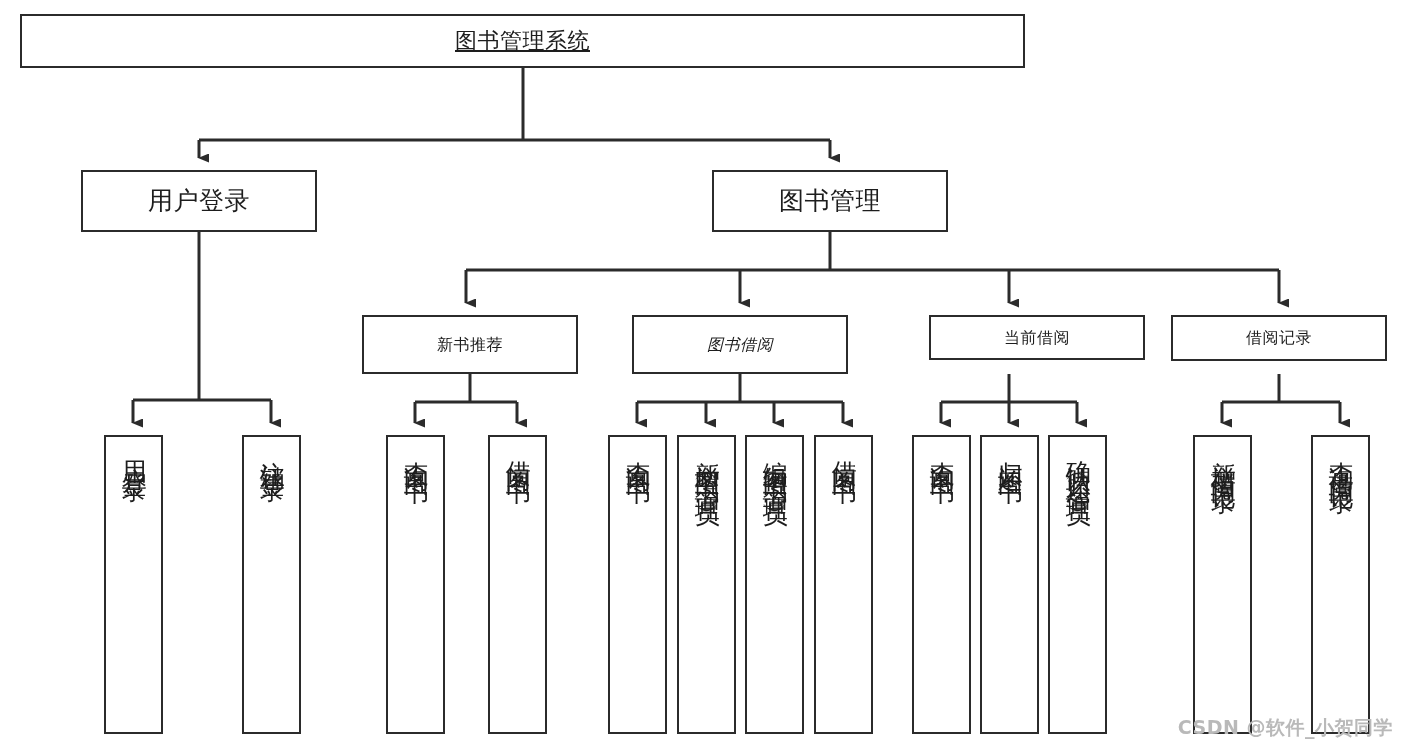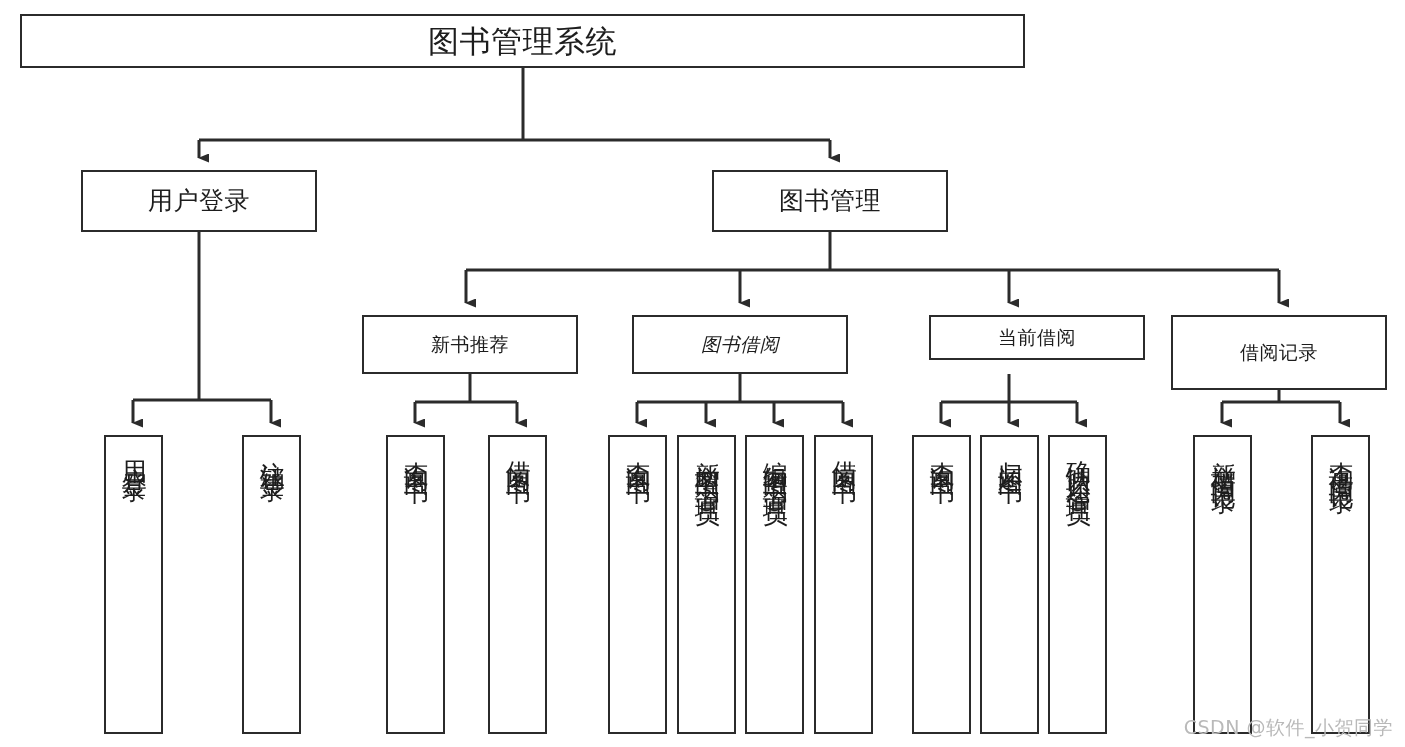--- a/index.html
+++ b/index.html
@@ -34,23 +34,23 @@
     display:block;
     text-align:center;
     line-height:1.25;
     letter-spacing:.5px;
     white-space:pre;
   }
   
   .node.h .lbl{
     font-size:25px;
   }
-  .node.root .lbl{ font-size:31px; }
+  .node.root .lbl{ font-size:22px;text-decoration:underline; }
   .node.lvl2 .lbl{ font-size:25px; }
-  .node.lvl3 .lbl{ font-size:19px; }
+  .node.lvl3 .lbl{ font-size:16px; }
   
   .node.v{
     align-items:flex-start;
     justify-content:center;
     padding-top:4px;
   }
   .node.v .lbl{
     writing-mode:vertical-rl;
     text-orientation:upright;
     font-size:25px;
@@ -60,20 +60,21 @@
   }
   .watermark{
     position:absolute;
     right:12px;
     bottom:6px;
     font-size:19px;
     color:#b9b9b9;
     letter-spacing:.5px;
     white-space:nowrap;
     user-select:none;
+    font-weight:bold;
   }
 </style>
 </head>
 <body>
 
 <div id="stage">
 
   <svg id="wires" viewBox="0 0 1405 747" xmlns="http://www.w3.org/2000/svg">
     <defs>
       <marker id="arrow" markerWidth="9" markerHeight="11" refX="4.5" refY="10" orient="auto" markerUnits="userSpaceOnUse">
@@ -142,21 +143,21 @@
   </div>
 
   <div class="node lvl3 h" style="left:632px;top:315px;width:216px;height:59px;font-style:italic;">
     <span class="lbl">图书借阅</span>
   </div>
 
   <div class="node lvl3 h" style="left:901px;top:315px;width:216px;height:45px;margin-left:28px;">
     <span class="lbl">当前借阅</span>
   </div>
 
-  <div class="node lvl3 h" style="left:1171px;top:315px;width:216px;height:75px;">
+  <div class="node lvl3 h" style="left:1171px;top:315px;width:216px;height:46px;">
     <span class="lbl">借阅记录</span>
   </div>
 
   <div class="node v" style="left:104px;top:435px;width:59px;height:299px;">
     <span class="lbl">用户登录</span>
   </div>
 
   <div class="node v" style="left:242px;top:435px;width:59px;height:299px;">
     <span class="lbl">注销登录</span>
   </div>

